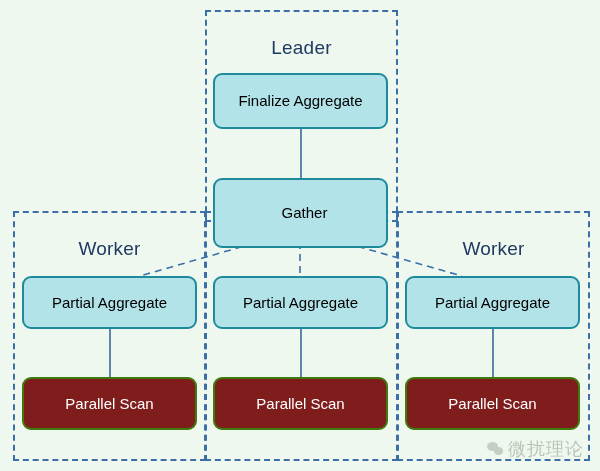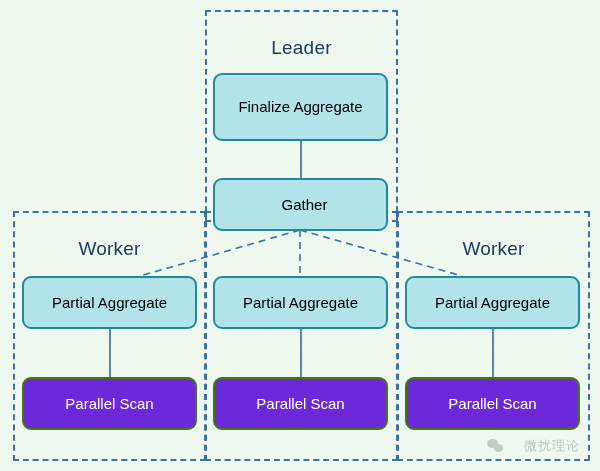--- a/index.html
+++ b/index.html
@@ -49,21 +49,21 @@
     font-size: 15px;
     text-align: center;
     line-height: 1.2;
   }
   .node.blue {
     background: #b2e3e8;
     border: 2px solid #1f8a9c;
     color: #000000;
   }
   .node.green {
-    background: #6d28d9;
+    background: #7f1d1d;
     border: 2px solid #3f7a0e;
     color: #ffffff;
   }
 
   
   .connector {
     position: absolute;
     width: 2px;
     background: #5f87ab;
   }
@@ -81,24 +81,24 @@
     stroke: #3b6fa8;
     stroke-width: 1.6;
     stroke-dasharray: 7 5;
   }
 
   
   .watermark {
     position: absolute;
     display: flex;
     align-items: center;
-    gap: 20px;
+    gap: 4px;
     opacity: 0.42;
     color: #6f7f6f;
-    font-size: 13px;
+    font-size: 18px;
     white-space: nowrap;
     user-select: none;
   }
   .wechat-glyph {
     position: relative;
     width: 17px;
     height: 14px;
     display: inline-block;
   }
   .wechat-glyph .b1,
@@ -143,25 +143,25 @@
   <div class="connector" style="left:109px; top:329px; height:49px;"></div>
   <div class="connector" style="left:300px; top:329px; height:49px;"></div>
   <div class="connector" style="left:492px; top:329px; height:49px;"></div>
 
   <svg id="edges" viewBox="0 0 600 471" preserveAspectRatio="none">
     <line x1="300" y1="230" x2="140" y2="276"></line>
     <line x1="300" y1="230" x2="300" y2="276"></line>
     <line x1="300" y1="230" x2="462" y2="276"></line>
   </svg>
 
-  <div class="node blue" style="left:213px; top:73px; width:175px; height:68px;">
+  <div class="node blue" style="left:213px; top:73px; width:175px; height:56px;">
     <span>Finalize Aggregate</span>
   </div>
 
-  <div class="node blue" style="left:213px; top:178px; width:175px; height:53px;padding-left:8px;">
+  <div class="node blue" style="left:213px; top:178px; width:175px; height:70px;padding-left:8px;">
     <span>Gather</span>
   </div>
 
   <div class="node blue" style="left:22px; top:276px; width:175px; height:53px;">
     <span>Partial Aggregate</span>
   </div>
 
   <div class="node blue" style="left:213px; top:276px; width:175px; height:53px;">
     <span>Partial Aggregate</span>
   </div>

